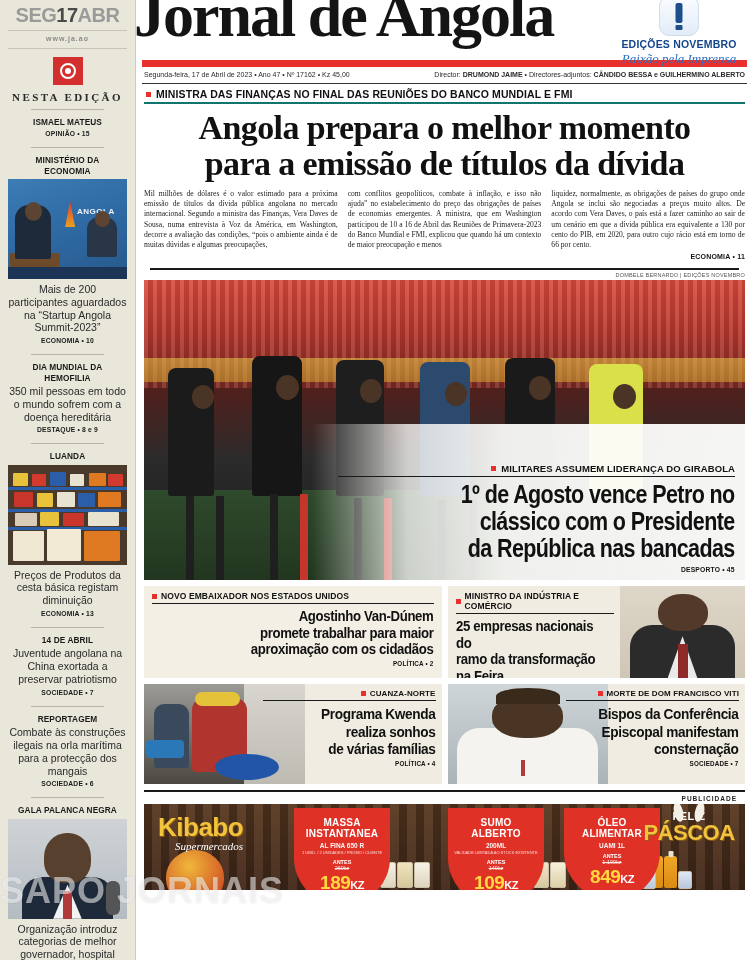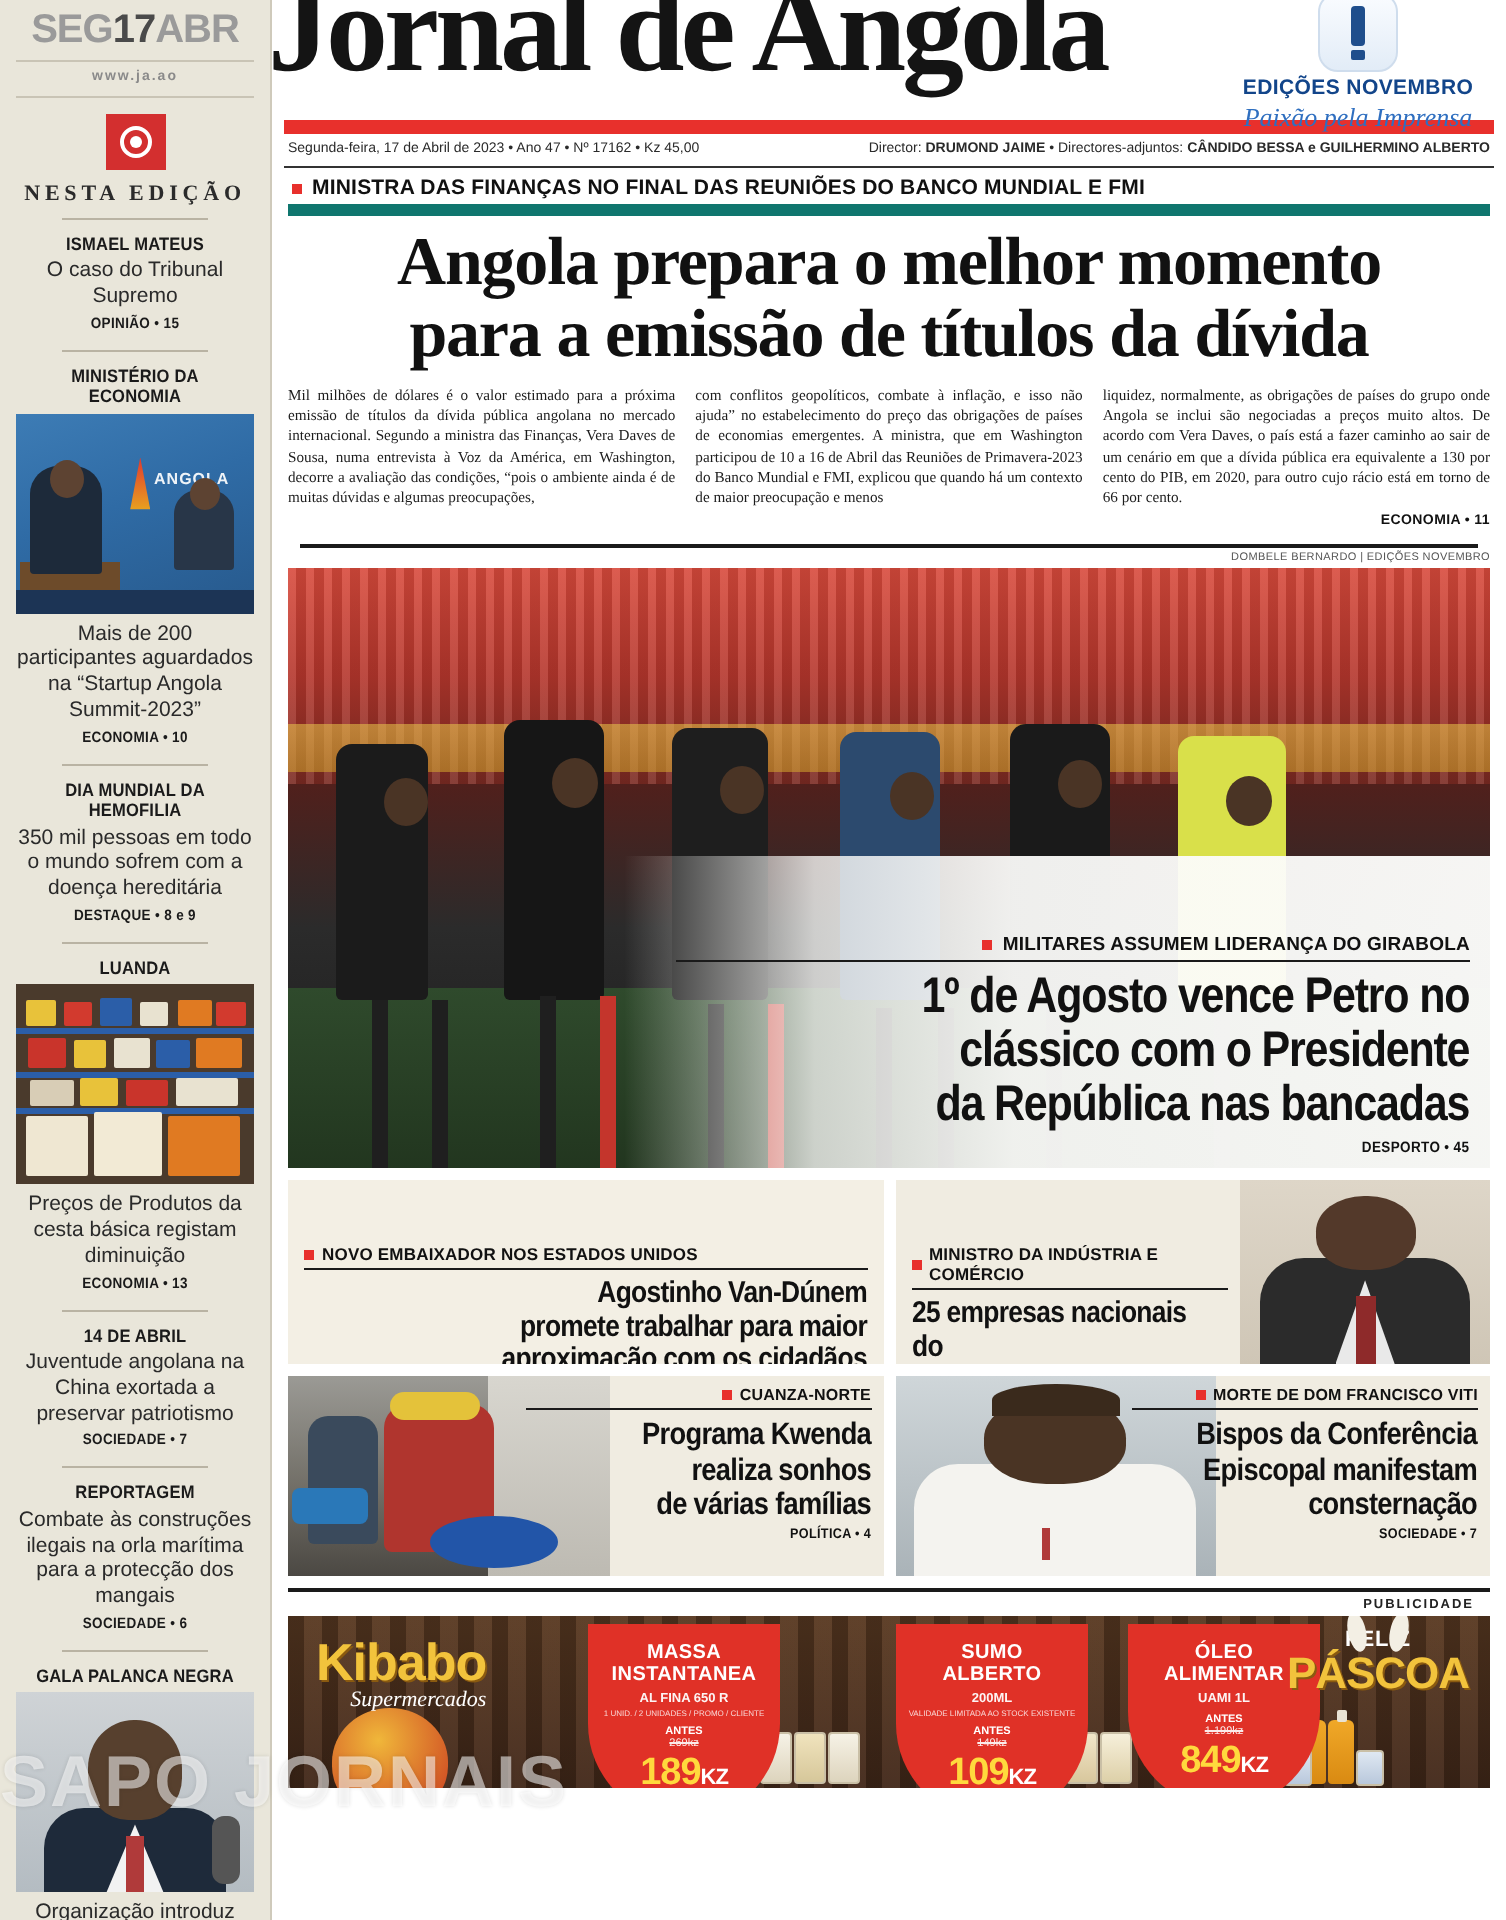--- a/index.html
+++ b/index.html
@@ -179,21 +179,21 @@
     display: flex; justify-content: space-between;
     padding: 4px 8px 0 8px; font-size: 7px; color: #2a2a2a;
   }
   .mast-meta b { font-weight: bold; }
   .thin-rule { height: 1px; background: #333; margin: 5px 6px 0 6px; }
 
   
   .lead { padding: 0 8px; }
   .kicker-line {
     display: flex; align-items: center; gap: 5px;
-    border-bottom: 6px solid #0f766e;
+    border-bottom: 2px solid #0f766e;
     padding: 4px 0 2px 2px; margin-bottom: 4px;
   }
   .kicker-sq { width: 5px; height: 5px; background: #e8302c; flex: none; }
   .kicker-txt {
     font-size: 10.5px; font-weight: bold; letter-spacing: 0.1px; color: #111;
   }
   .lead-head {
     font-family: "Liberation Serif", serif;
     font-weight: bold; font-size: 34px; line-height: 1.06;
     letter-spacing: -0.6px; color: #111; text-align: center;
@@ -266,21 +266,21 @@
   }
 
   
   .mid-row { display: flex; gap: 6px; margin: 6px 8px 0; }
   .mid-box { flex: 1; height: 92px; position: relative; overflow: hidden; }
   .mid-box.left { background: #f3efe4; }
   .mid-box.right { background: #f0ece1; }
   .mb-inner { position: absolute; inset: 0; padding: 5px 8px; }
   .mb-kicker {
     display: flex; align-items: center; justify-content: flex-end; gap: 4px;
-    border-bottom: 1px solid #1a1a1a; padding-bottom: 2px; margin-top: 27px;
+    border-bottom: 1px solid #1a1a1a; padding-bottom: 2px;
   }
   .mb-kicker.lft { justify-content: flex-start; }
   .mb-kicker .kicker-txt { font-size: 8.5px; }
   .mb-head {
     font-family: "Liberation Sans", sans-serif;
     font-weight: bold; font-size: 15px; line-height: 1.1;
     letter-spacing: -0.4px; color: #111; margin-top: 4px;
     text-align: right;
     transform: scaleX(0.88); transform-origin: right center;
   }
@@ -493,21 +493,20 @@
         <div class="eye-outer">
             <div class="eye-inner"></div>
           </div>
       </div>
       <div class="nesta-title">NESTA EDIÇÃO</div>
       <div class="sb-rule"></div>
     </div>
 
     <div class="sb-item">
       <div class="sb-kicker">ISMAEL MATEUS</div>
-      <div class="sb-text">O caso do Tribunal Supremo</div>
       <div class="sb-ref">OPINIÃO • 15</div>
     </div>
     <div class="sb-rule"></div>
 
     <div class="sb-item">
       <div class="sb-kicker">MINISTÉRIO DA ECONOMIA</div>
       <div class="sb-photo ph-minister">
         <div class="banner-a"></div>
           <div class="banner-txt">ANGOLA</div>
         <div class="podium"></div>

